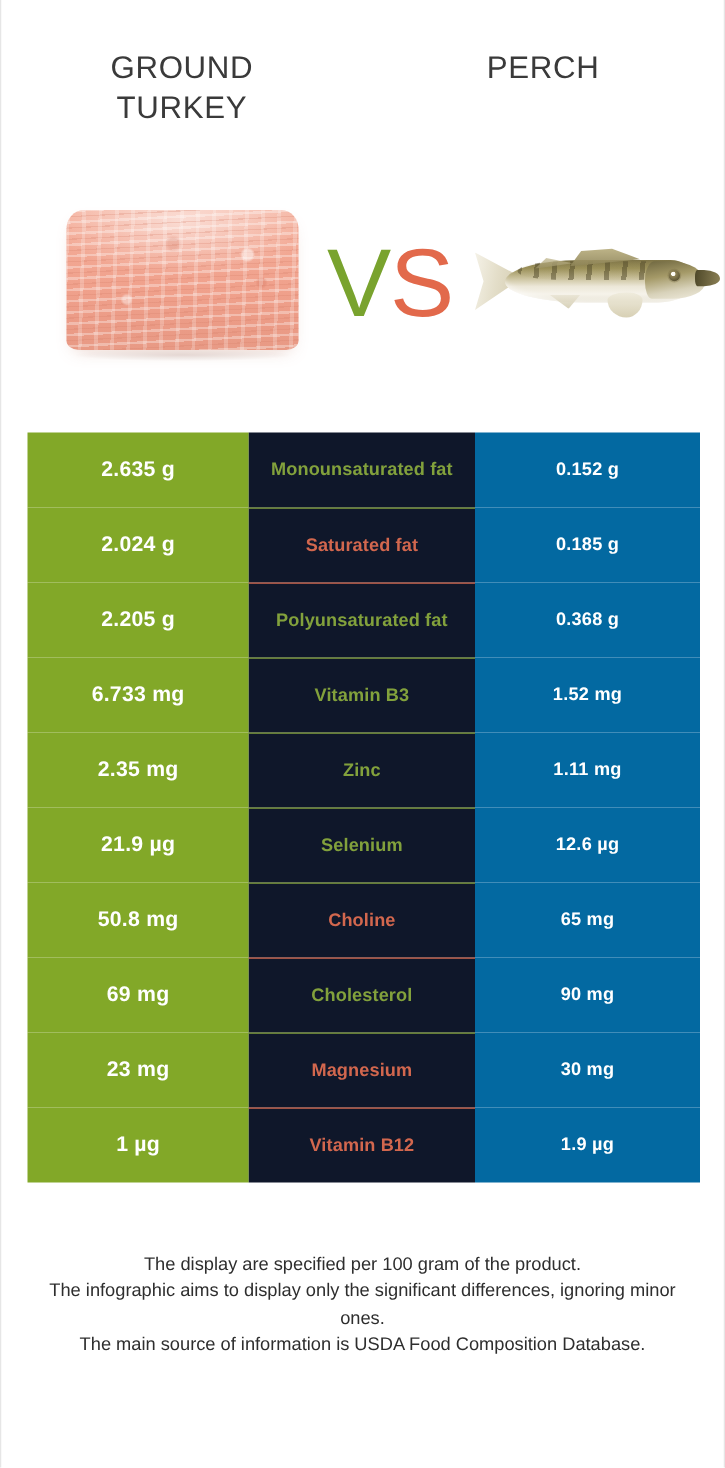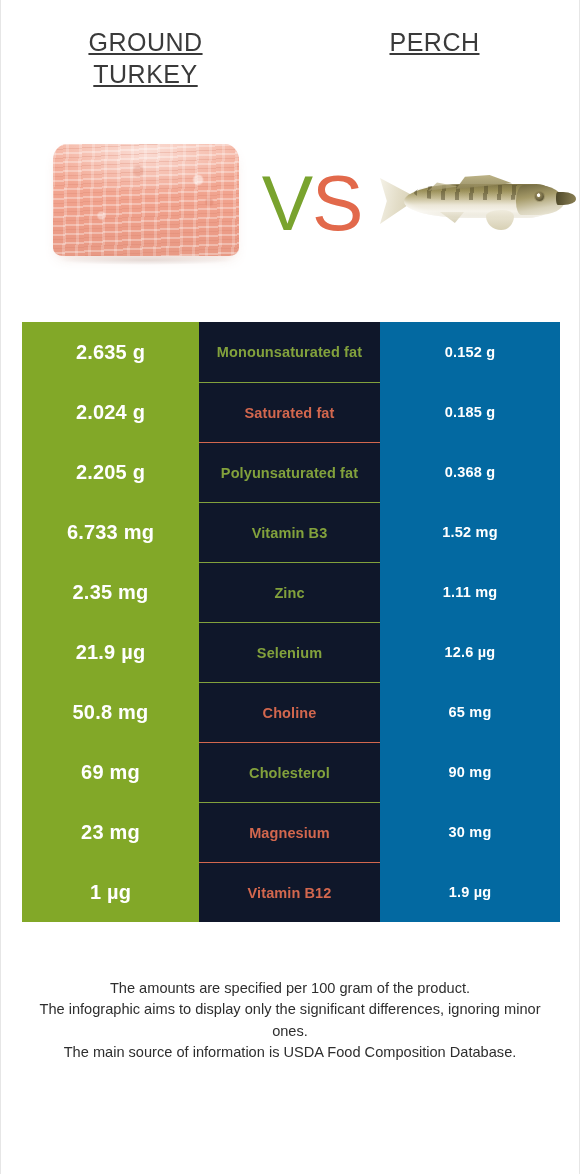--- a/index.html
+++ b/index.html
@@ -29,24 +29,23 @@
   .head-col {
     width: 50%;
     text-align: center;
   }
   .food-title {
     font-size: 25px;
     font-weight: 300;
     letter-spacing: 0.5px;
     line-height: 1.28;
     color: #3a3a3a;
-    margin: 4px auto;
+    margin: 16px auto;
     max-width: 200px;
     text-transform: uppercase;
-    text-decoration: underline;
   }
 
   
   .hero {
     position: relative;
     height: 212px;
     width: 100%;
     padding-left: 44px;
   }
   .hero-col {
@@ -277,21 +276,21 @@
   .cell {
     display: flex;
     align-items: center;
     justify-content: center;
     box-sizing: border-box;
   }
   .cell-left {
     width: 177px;
     background: #82a828;
     color: #ffffff;
-    font-size: 20px;
+    font-size: 17px;
     font-weight: 600;
     letter-spacing: .2px;
   }
   .cell-right {
     width: 180px;
     background: #0369a1;
     color: #ffffff;
     font-size: 14.5px;
     font-weight: 600;
     letter-spacing: .2px;
@@ -470,16 +469,16 @@
       <div class="cell cell-mid sep-orange">
         <span class="win-orange">Vitamin B12</span>
       </div>
       <div class="cell cell-right">
         <span>1.9 µg</span>
       </div>
     </div>
   </div>
 
 <div class="footer">
-  <p>The amounts are specified per 100 gram of the product.</p>
+  <p>The display are specified per 100 gram of the product.</p>
   <p>The infographic aims to display only the significant differences, ignoring minor ones.</p>
   <p>The main source of information is USDA Food Composition Database.</p>
 </div>
 
 </body></html>

